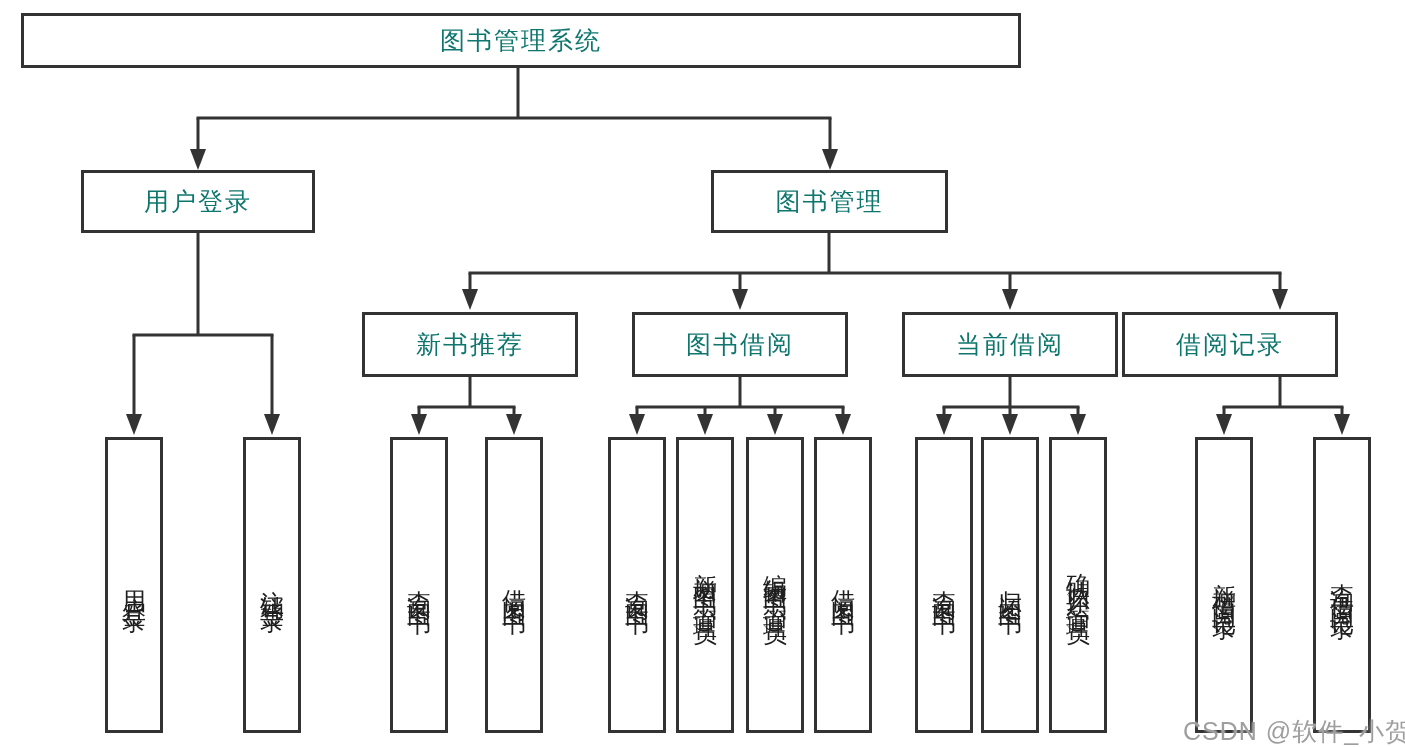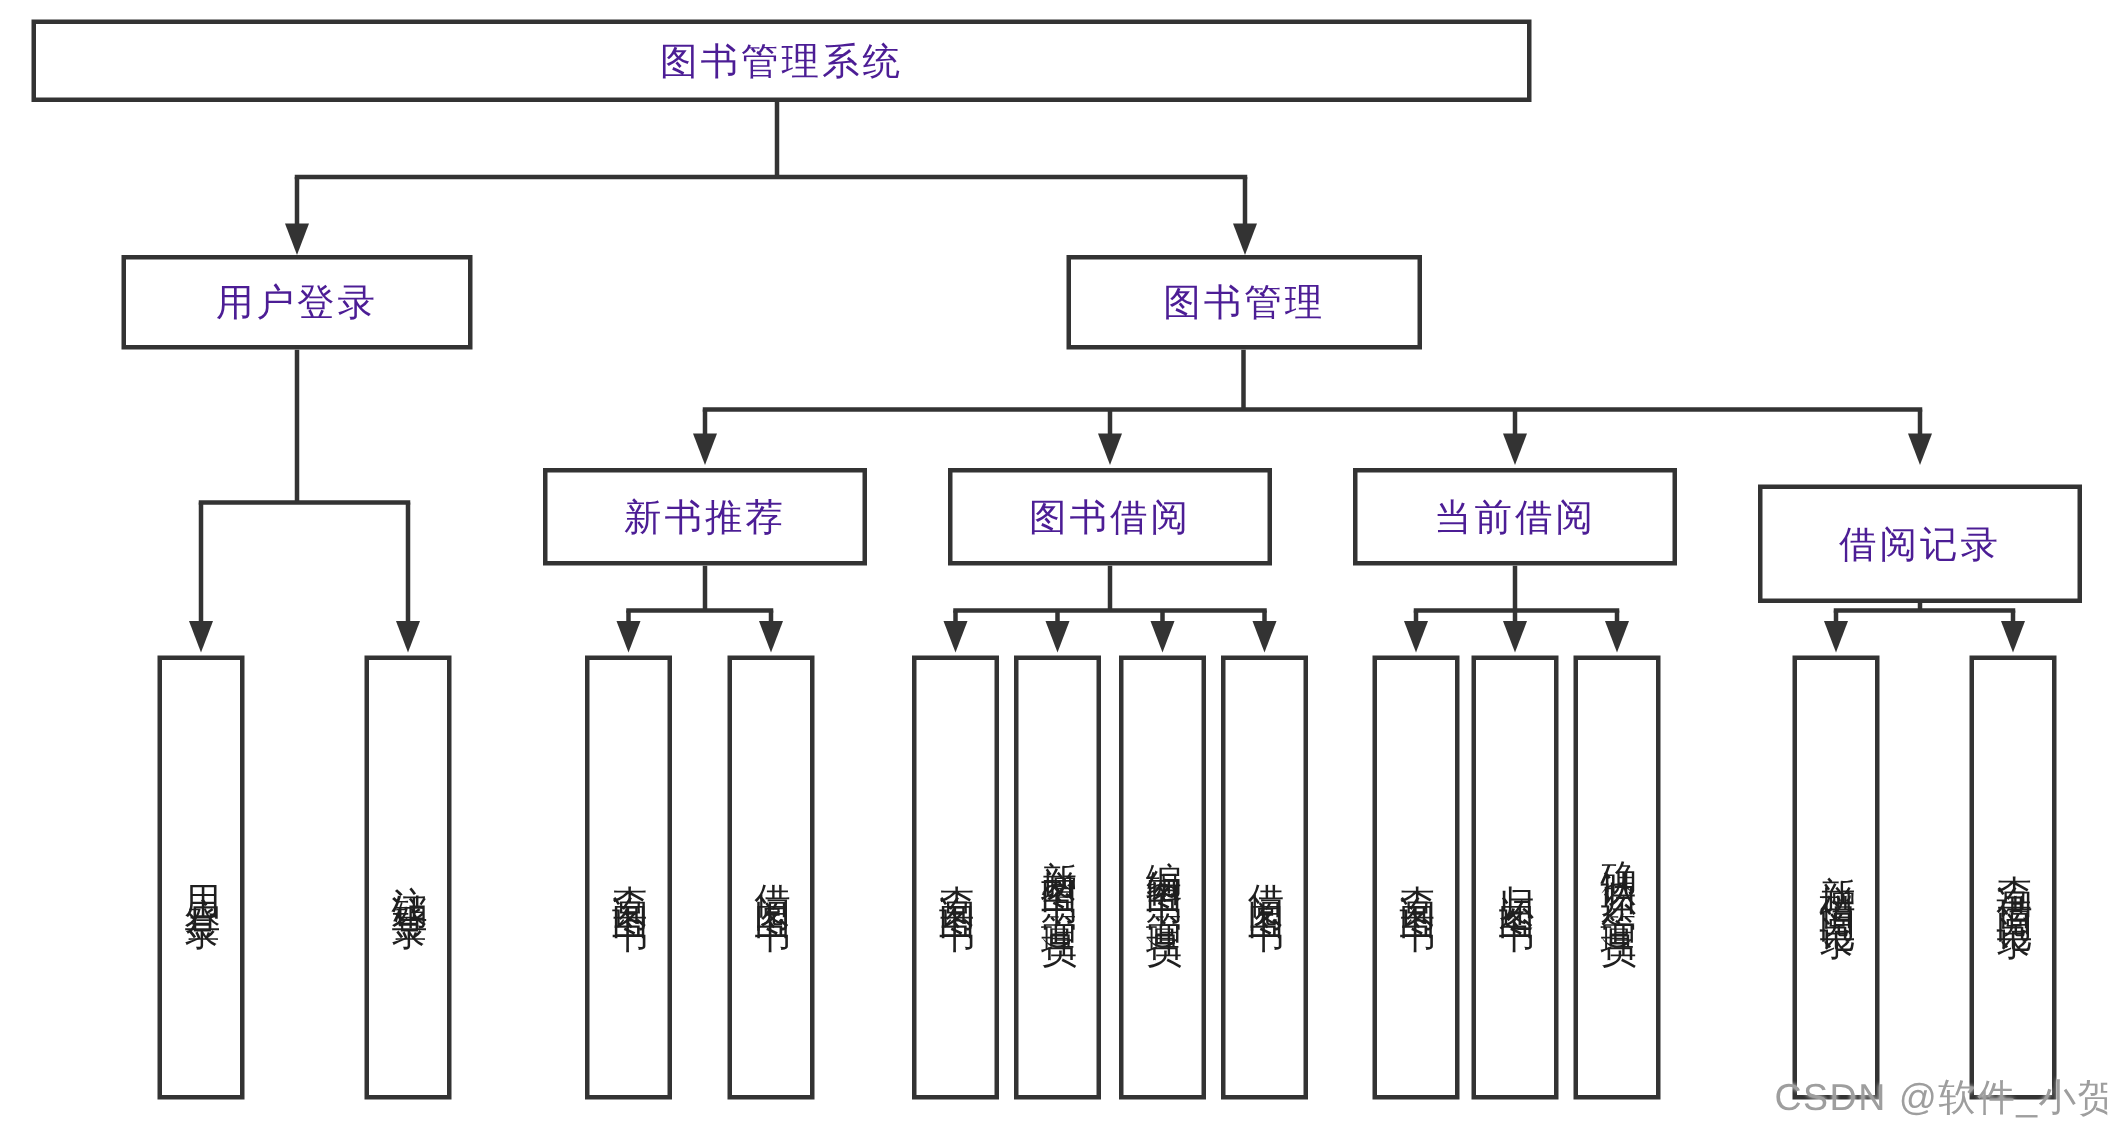--- a/index.html
+++ b/index.html
@@ -20,21 +20,21 @@
     left: 0;
     top: 0;
     width: 1405px;
     height: 747px;
   }
   .node {
     position: absolute;
     box-sizing: border-box;
     background: #ffffff;
     border: 3px solid #333333;
-    color: #4c1d95;
+    color: #0f766e;
     display: flex;
     align-items: center;
     justify-content: center;
     font-size: 25px;
     letter-spacing: 2px;
     white-space: nowrap;
   }
   .vnode {
     position: absolute;
     box-sizing: border-box;
@@ -155,21 +155,21 @@
   </svg>
 
   <div class="node" style="left:21px; top:13px; width:1000px; height:55px;">图书管理系统</div>
 
   <div class="node" style="left:81px; top:170px; width:234px; height:63px;">用户登录</div>
   <div class="node" style="left:711px; top:170px; width:237px; height:63px;">图书管理</div>
 
   <div class="node" style="left:362px; top:312px; width:216px; height:65px;">新书推荐</div>
   <div class="node" style="left:902px; top:312px; width:216px; height:65px;">当前借阅</div>
   <div class="node" style="left:632px; top:312px; width:216px; height:65px;">图书借阅</div>
-  <div class="node" style="left:1172px; top:312px; width:216px; height:79px;margin-top:11px;">借阅记录</div>
+  <div class="node" style="left:1122px; top:312px; width:216px; height:65px;">借阅记录</div>
 
   <div class="vnode" style="left:105px;">用户登录</div>
   <div class="vnode" style="left:243px;">注销登录</div>
   <div class="vnode" style="left:390px;">查询图书</div>
   <div class="vnode" style="left:485px;">借阅图书</div>
   <div class="vnode" style="left:608px;">查询图书</div>
   <div class="vnode" style="left:676px;">新增图书（管理员）</div>
   <div class="vnode" style="left:746px;">编辑图书（管理员）</div>
   <div class="vnode" style="left:814px;">借阅图书</div>
   <div class="vnode" style="left:915px;">查询图书</div>

